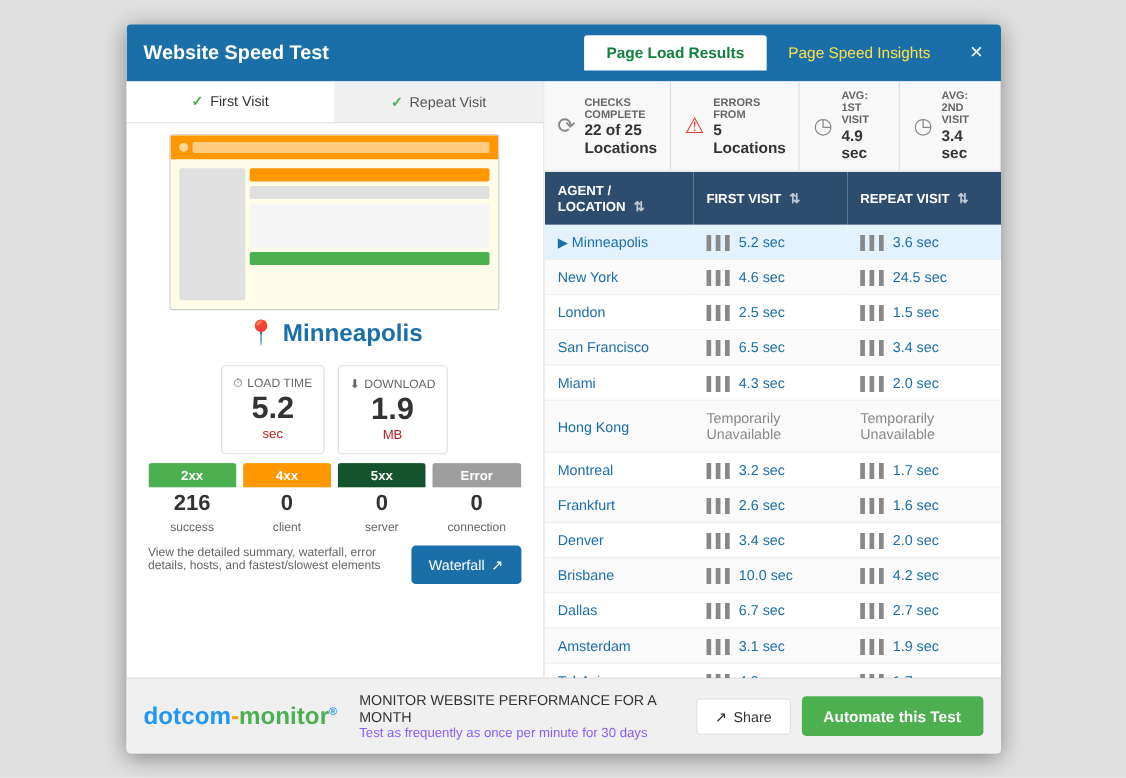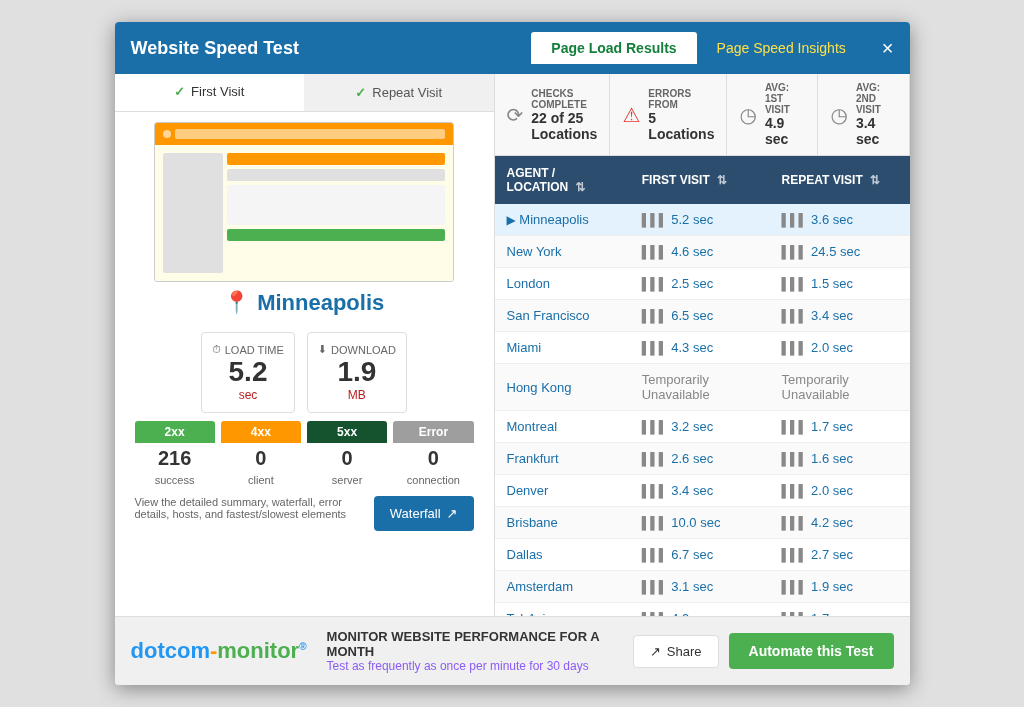--- a/index.html
+++ b/index.html
@@ -92,21 +92,21 @@
     .time-value { color: #1a6fa8; text-decoration: none; display: flex; align-items: center; gap: 4px; }
     .bar-icon { color: #888; font-size: 12px; }
     .unavailable { color: #888; font-style: normal; }
     @keyframes spin { to { transform: rotate(360deg); } }
     
     
     .modal-footer { background: #f0f0f0; border-top: 1px solid #ddd; padding: 12px 16px; display: flex; align-items: center; }
     .brand { color: #2196f3; font-size: 22px; font-weight: bold; }
     .brand span { color: #4caf50; }
     .footer-text { margin-left: 20px; flex: 1; }
-    .footer-text .main { font-weight: bold; color: #333; font-size: 13px; }
+    .footer-text .main { font-weight: normal; color: #333; font-size: 13px; }
     .footer-text .sub { color: #8b5cf6; font-size: 12px; }
     .share-btn { background: #fff; border: 1px solid #ddd; border-radius: 4px; padding: 8px 16px; cursor: pointer; display: flex; align-items: center; gap: 6px; font-size: 13px; color: #333; margin-right: 10px; }
     .automate-btn { background: #4caf50; color: #fff; border: none; border-radius: 4px; padding: 10px 20px; cursor: pointer; font-size: 14px; font-weight: bold; }
   </style>
 </head>
 <body>
 
 <div class="modal">
 
   <div class="modal-header">

